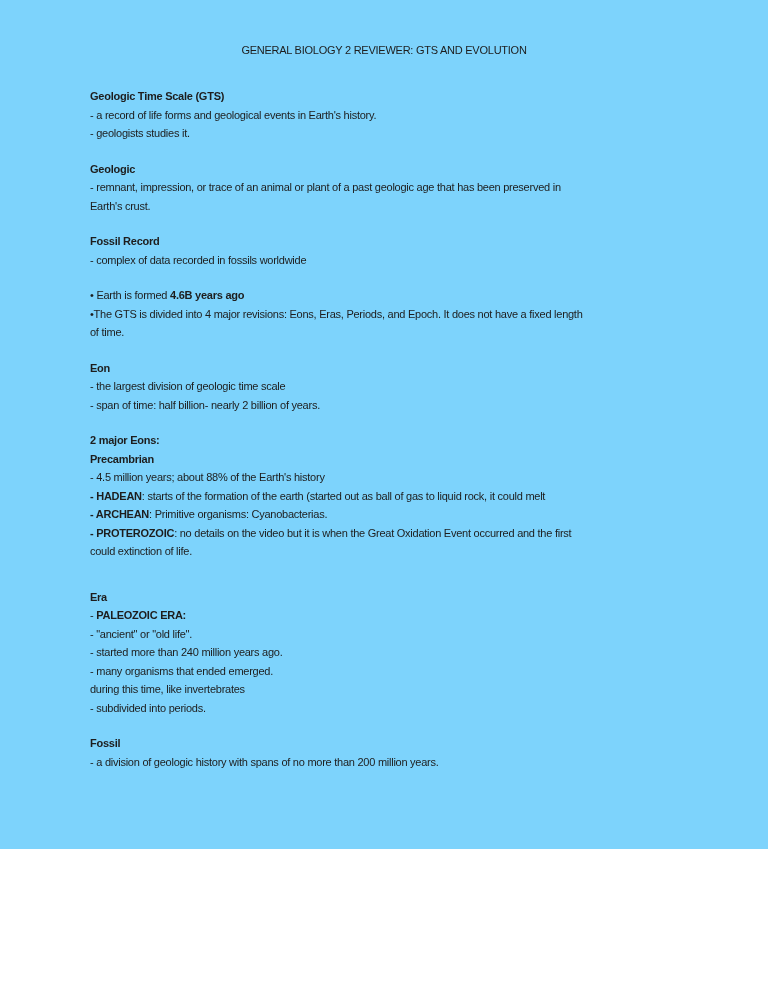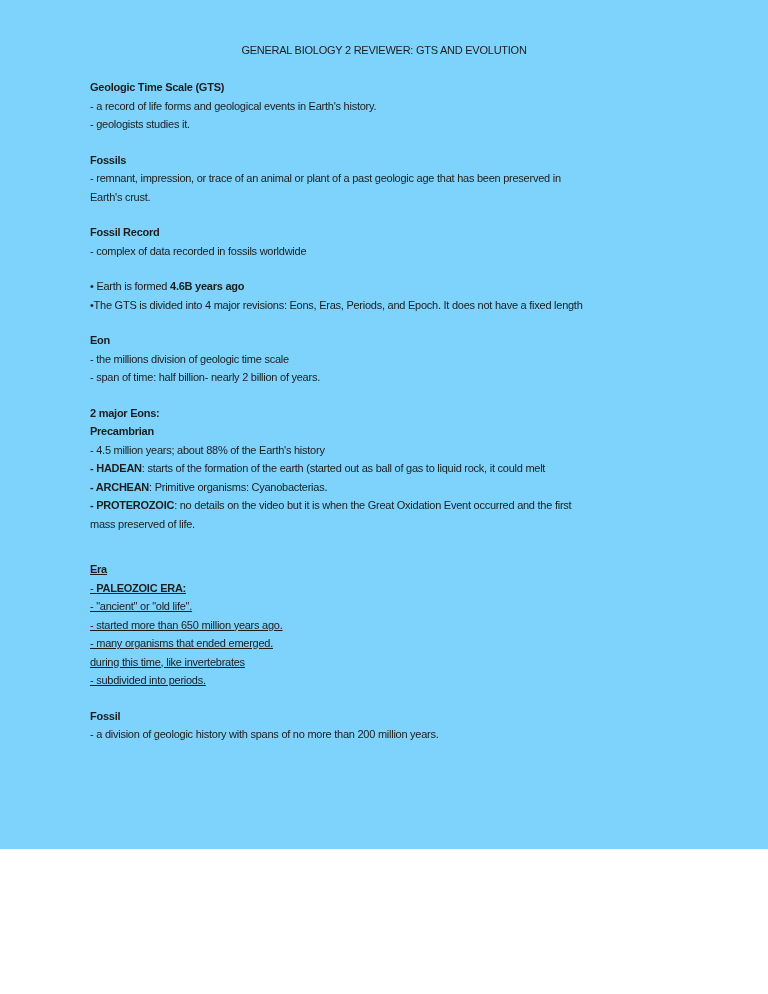--- a/index.html
+++ b/index.html
@@ -18,27 +18,27 @@
     font-size: 11px;
     letter-spacing: -0.25px;
   }
   .title {
     margin-top: 41px;
     text-align: center;
     line-height: 18px;
     font-weight: 400;
   }
   .content {
-    margin-top: 19px;
+    margin-top: 28px;
     margin-left: 90px;
     width: 640px;
   }
   .block { margin-top: 17px; }
   .block:first-child { margin-top: 0; }
-  .block.gap-large { margin-top: 27px; text-decoration: underline; }
+  .block.gap-large { margin-top: 27px; }
   .line {
     line-height: 18.5px;
     white-space: nowrap;
   }
   .b { font-weight: 700; }
   .bottom-bar {
     position: absolute;
     left: 86px;
     top: 986px;
     width: 43px;
@@ -51,51 +51,52 @@
 <div class="page">
   <div class="title">GENERAL BIOLOGY 2 REVIEWER: GTS AND EVOLUTION</div>
 
   <div class="content" id="doc">
       <div class="block">
         <div class="line"><span class="b">Geologic Time Scale (GTS)</span></div>
         <div class="line"><span>- a record of life forms and geological events in Earth's history.</span></div>
         <div class="line"><span>- geologists studies it.</span></div>
       </div>
       <div class="block">
-        <div class="line"><span class="b">Fossils</span></div>
+        <div class="line"><span class="b">Geologic</span></div>
         <div class="line"><span>- remnant, impression, or trace of an animal or plant of a past geologic age that has been preserved in</span></div>
         <div class="line"><span>Earth's crust.</span></div>
       </div>
       <div class="block">
         <div class="line"><span class="b">Fossil Record</span></div>
         <div class="line"><span>- complex of data recorded in fossils worldwide</span></div>
       </div>
       <div class="block">
         <div class="line"><span>• Earth is formed </span><span class="b">4.6B years ago</span></div>
         <div class="line"><span>•The GTS is divided into 4 major revisions: Eons, Eras, Periods, and Epoch. It does not have a fixed length</span></div>
+        <div class="line"><span>of time.</span></div>
       </div>
       <div class="block">
         <div class="line"><span class="b">Eon</span></div>
-        <div class="line"><span>- the millions division of geologic time scale</span></div>
+        <div class="line"><span>- the largest division of geologic time scale</span></div>
         <div class="line"><span>- span of time: half billion- nearly 2 billion of years.</span></div>
       </div>
       <div class="block">
         <div class="line"><span class="b">2 major Eons:</span></div>
         <div class="line"><span class="b">Precambrian</span></div>
         <div class="line"><span>- 4.5 million years; about 88% of the Earth's history</span></div>
         <div class="line"><span class="b">- HADEAN</span><span>: starts of the formation of the earth (started out as ball of gas to liquid rock, it could melt</span></div>
         <div class="line"><span class="b">- ARCHEAN</span><span>: Primitive organisms: Cyanobacterias.</span></div>
         <div class="line"><span class="b">- PROTEROZOIC</span><span>: no details on the video but it is when the Great Oxidation Event occurred and the first</span></div>
-        <div class="line"><span>mass preserved of life.</span></div>
+        <div class="line"><span>could extinction of life.</span></div>
       </div>
       <div class="block gap-large">
         <div class="line"><span class="b">Era</span></div>
         <div class="line"><span>- </span><span class="b">PALEOZOIC ERA:</span></div>
         <div class="line"><span>- "ancient" or "old life".</span></div>
-        <div class="line"><span>- started more than 650 million years ago.</span></div>
+        <div class="line"><span>- started more than 240 million years ago.</span></div>
         <div class="line"><span>- many organisms that ended emerged.</span></div>
         <div class="line"><span>during this time, like invertebrates</span></div>
         <div class="line"><span>- subdivided into periods.</span></div>
       </div>
       <div class="block">
         <div class="line"><span class="b">Fossil</span></div>
         <div class="line"><span>- a division of geologic history with spans of no more than 200 million years.</span></div>
       </div>
     </div>
 

